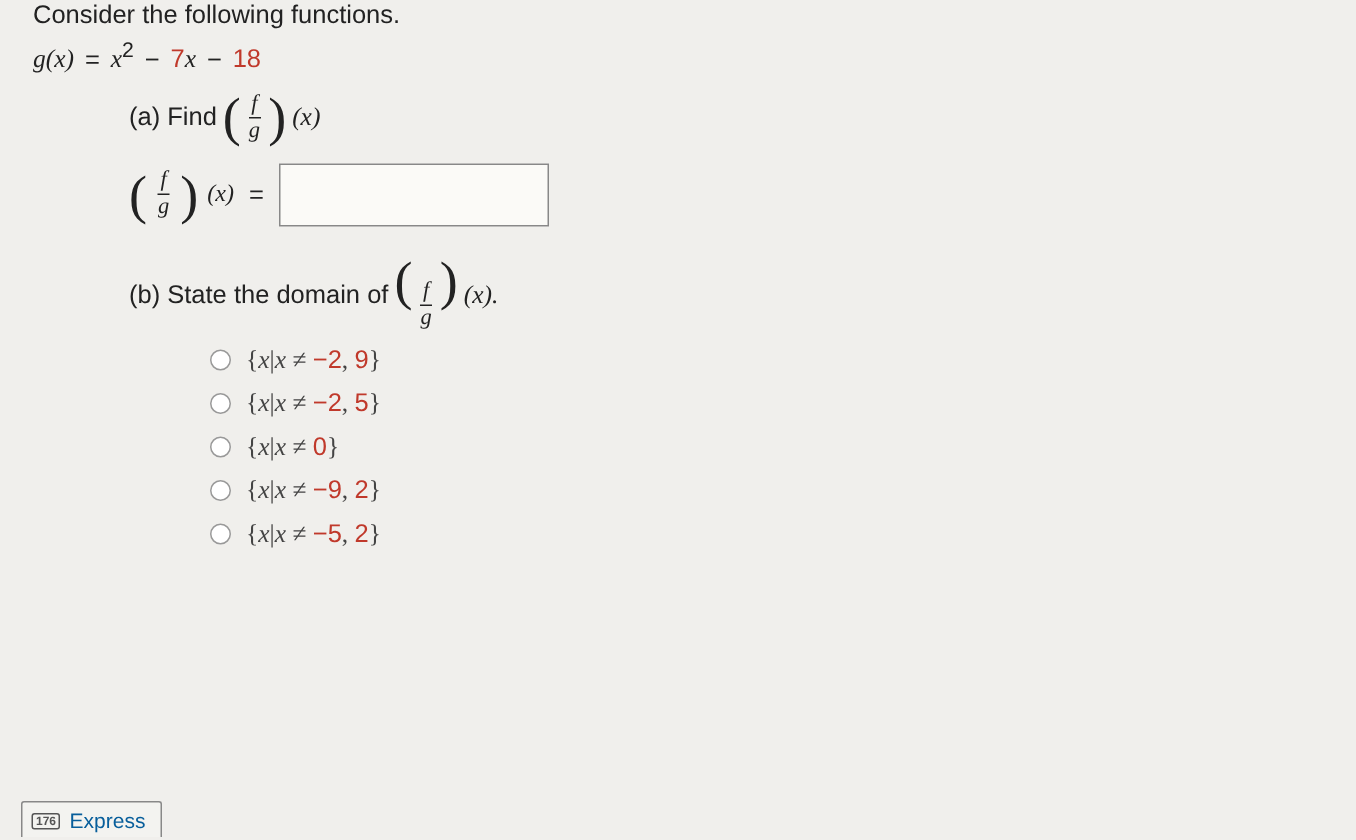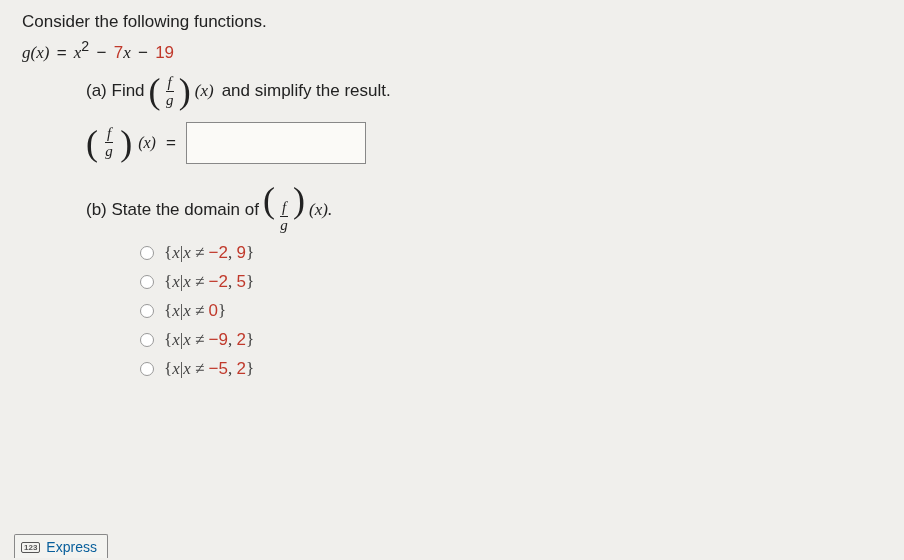--- a/index.html
+++ b/index.html
@@ -11,21 +11,21 @@
     background: #e6e4e0;
     font-family: "Helvetica Neue", Arial, sans-serif;
     color: #222;
     overflow: hidden;
     position: relative;
   }
   .page {
     background: #f0efec;
     width: 904px;
     height: 560px;
-    padding: 12px 0 4px 22px;
+    padding: 0 0 4px 22px;
     position: relative;
   }
   .intro {
     font-size: 17px;
     margin-bottom: 6px;
   }
   .indent {
     margin-left: 64px;
   }
   .func-line {
@@ -152,33 +152,32 @@
   <div class="intro">Consider the following functions.</div>
 
 
   <div class="indent func-line">
     <span>g(x)</span>
     <span class="op">=</span>
     <span>x</span><sup style="font-style:normal;font-family:Arial;">2</sup>
     <span class="op">−</span>
     <span class="num">7</span><span>x</span>
     <span class="op">−</span>
-    <span class="num">19</span>
+    <span class="num">18</span>
   </div>
 
   <div class="part-a">
     <span class="label">(a) Find</span>
     <span class="paren-big">(</span>
     <span class="frac">
       <span class="top">f</span>
       <span class="bot">g</span>
     </span>
     <span class="paren-big">)</span>
     <span class="x-suffix">(x)</span>
-    <span class="rest">and simplify the result.</span>
   </div>
 
   <div class="answer-row">
     <span class="paren-big">(</span>
     <span class="frac">
       <span class="top">f</span>
       <span class="bot">g</span>
     </span>
     <span class="paren-big">)</span>
     <span class="x-suffix">(x)</span>
@@ -224,17 +223,17 @@
     </div>
     <div class="opt">
       <span class="radio"></span>
       <span class="set">
         <span>{</span><span class="var">x</span><span>|</span><span class="var">x</span> <span>≠</span> <span class="num2">−5</span><span>,</span> <span class="num2">2</span><span>}</span>
       </span>
     </div>
   </div>
 
   <div class="tutorial">
-    <span class="badge">123</span>
+    <span class="badge">176</span>
     <span>Express</span>
   </div>
 
 </div>
 
 </body></html>

